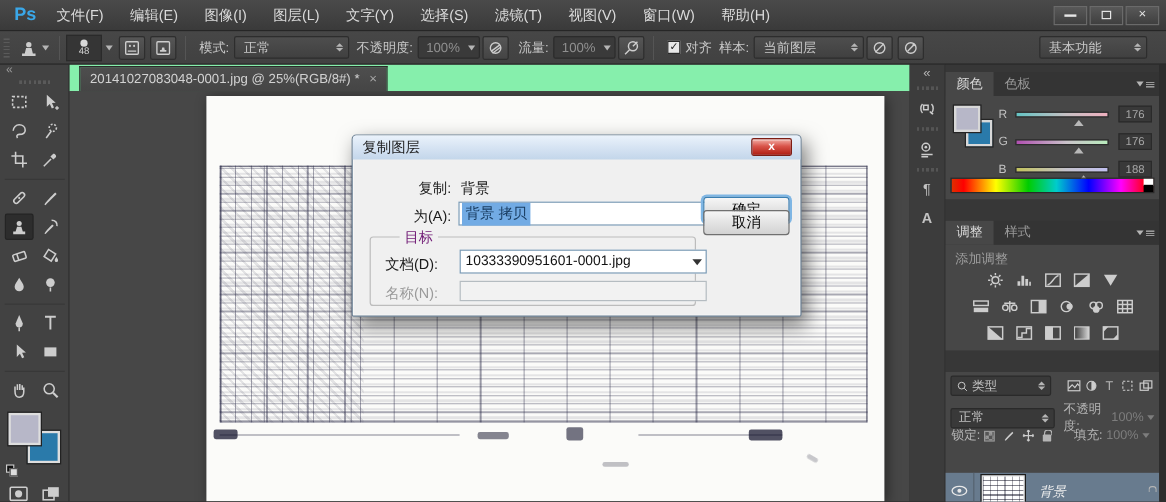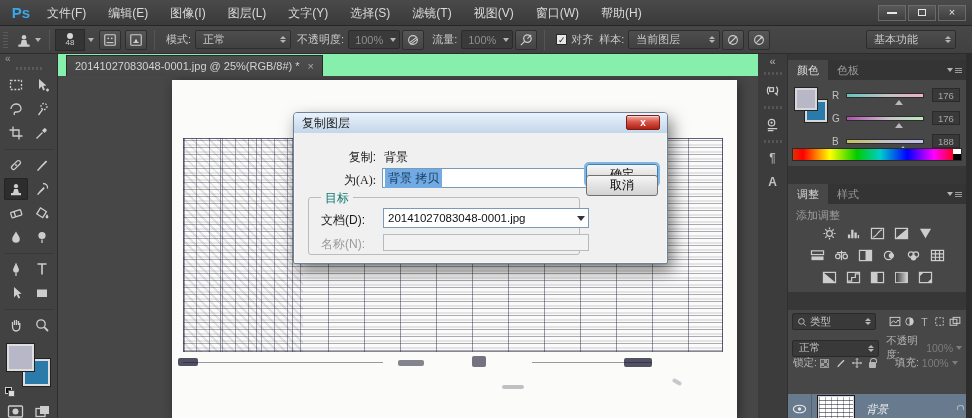--- a/index.html
+++ b/index.html
@@ -110,21 +110,21 @@
     border:1px solid #7c1d14; border-radius:2px; color:#fff; font-size:10px; font-weight:bold;
     display:flex; align-items:center; justify-content:center; line-height:1;
     box-shadow:inset 0 1px 0 rgba(255,255,255,.5); }
   .dlg-label { position:absolute; width:60px; text-align:right; color:#1a1a1a; }
   .dlg-value { position:absolute; color:#1a1a1a; }
   .txtbox { position:absolute; background:#fff; border:1px solid #7a9ab5; height:20px;
     display:flex; align-items:center; padding-left:2px; }
   .selhl { background:#72abe4; color:#173a5e; padding:1px 3px; font-size:12px; }
   .groupbox { position:absolute; left:14px; top:84px; width:272px; height:58px;
     border:1px solid #bcbcbc; border-radius:3px; }
-  .grouplabel { position:absolute; left:12px; top:-8px; background:#f0f0f0; padding:0 4px; color:#0f766e; }
+  .grouplabel { position:absolute; left:24px; top:-8px; background:#f0f0f0; padding:0 4px; color:#701a75; }
   .combo { position:absolute; left:74px; top:10px; width:206px; height:20px; background:#fff;
     border:1px solid #7a9ab5; display:flex; align-items:center; }
   .combo .ctxt { flex:1; padding-left:4px; font-size:11.5px; white-space:nowrap; overflow:hidden; }
   .combo .carr { width:15px; height:100%; display:flex; align-items:center; justify-content:center; }
   .carr i { width:0; height:0; border-left:4px solid transparent; border-right:4px solid transparent; border-top:5px solid #333; }
   .nameinput { position:absolute; left:74px; top:36px; width:206px; height:17px;
     border:1px solid #b5bcc1; background:#f2f2f2; }
   .dlg-label.dis { color:#9a9a9a; }
   .wbtn { position:absolute; left:292px; width:72px; height:21px;
     background:linear-gradient(#f6f6f6,#e5e5e5 45%,#d2d2d2); border:1px solid #707070;
@@ -497,30 +497,30 @@
   <div class="dlg-title">
     <span>复制图层</span>
   </div>
   <div class="dlg-close">
     <span>x</span>
   </div>
 
   <span class="dlg-label" style="left:22px; top:36px;">复制:</span>
   <span class="dlg-value" style="left:90px; top:36px;">背景</span>
 
-  <span class="dlg-label" style="left:22px; top:59px;font-family:Liberation Serif, serif;">为(A):</span>
+  <span class="dlg-label" style="left:22px; top:59px;">为(A):</span>
   <div class="txtbox" style="left:88px; top:55px; width:225px;">
     <span class="selhl">背景 拷贝</span>
   </div>
 
   <div class="groupbox">
     <span class="grouplabel">目标</span>
     <span class="dlg-label" style="left:-4px; top:14px;">文档(D):</span>
     <div class="combo">
-      <span class="ctxt">20141027083048-0001.jpg</span>
+      <span class="ctxt">10333390951601-0001.jpg</span>
       <span class="carr">
           <i></i>
         </span>
     </div>
     <span class="dlg-label dis" style="left:-4px; top:38px;">名称(N):</span>
     <input class="nameinput" disabled="" style="">
   </div>
 
   <div class="wbtn def" style="top:51px;">
     <span>确定</span>

